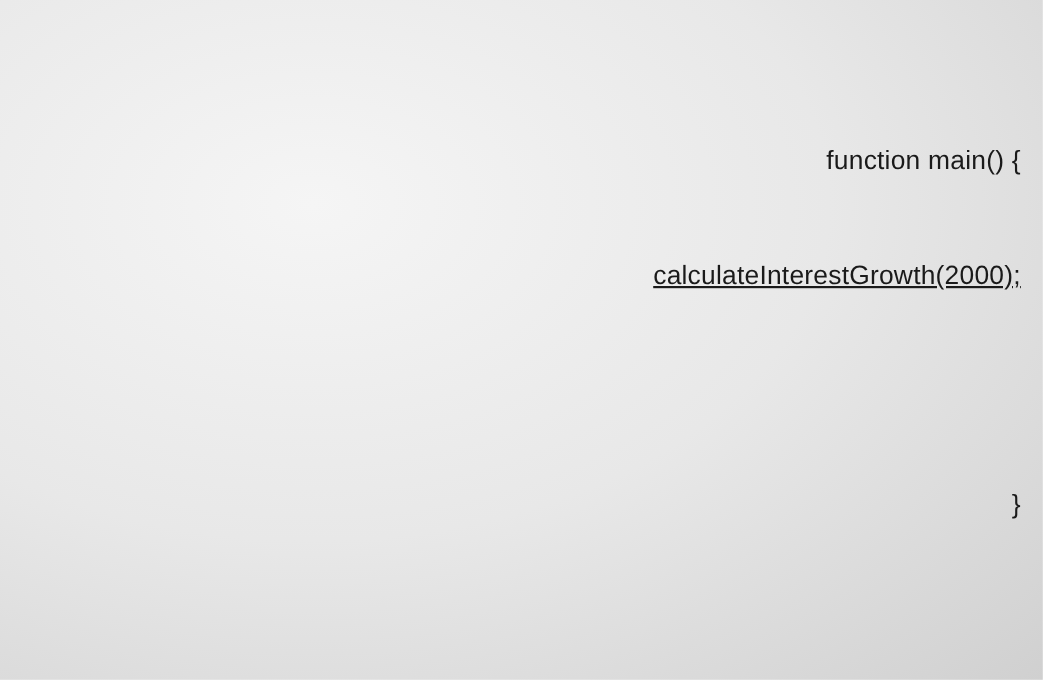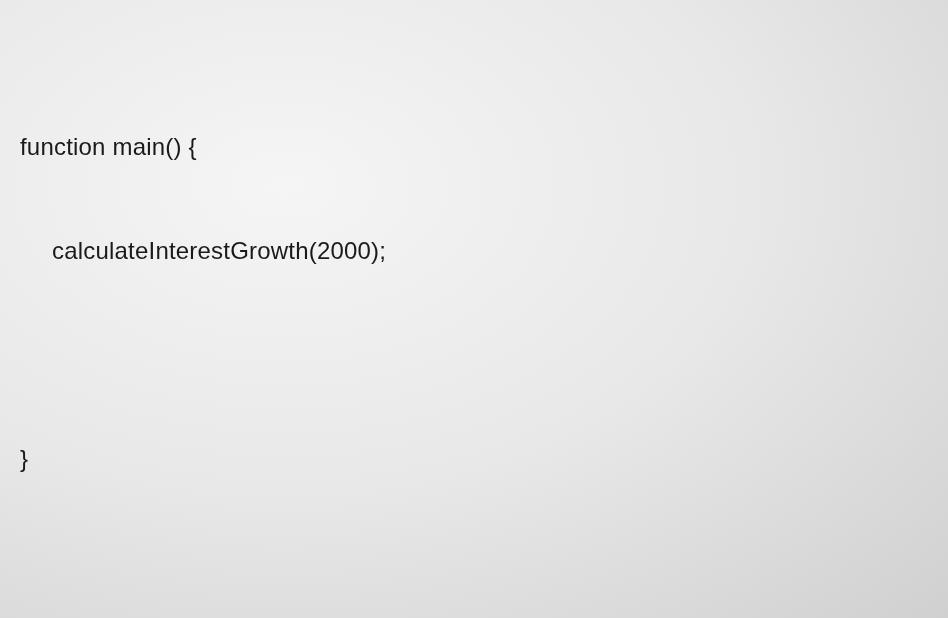--- a/index.html
+++ b/index.html
@@ -12,22 +12,22 @@
       color: #1a1a1a;
       padding: 60px 20px 20px 20px;
       overflow: hidden;
       position: relative;
     }
     .code-block {
       white-space: pre;
       line-height: 1.45;
       letter-spacing: 0.2px;
     }
-    .indent1 { padding-left: 32px; }
-    .line { display: block; }
+    .indent1 { padding-left: 32px; text-decoration: underline; }
+    .line { display: block; text-align: right; }
     .blank { height: 34px; }
     .blank-lg { height: 40px; }
   </style>
 </head>
 <body>
 
 <div class="code-block">
   <span class="line">function main() {</span>
   <span class="line indent1">calculateInterestGrowth(2000);</span>
   <div class="blank"></div>

